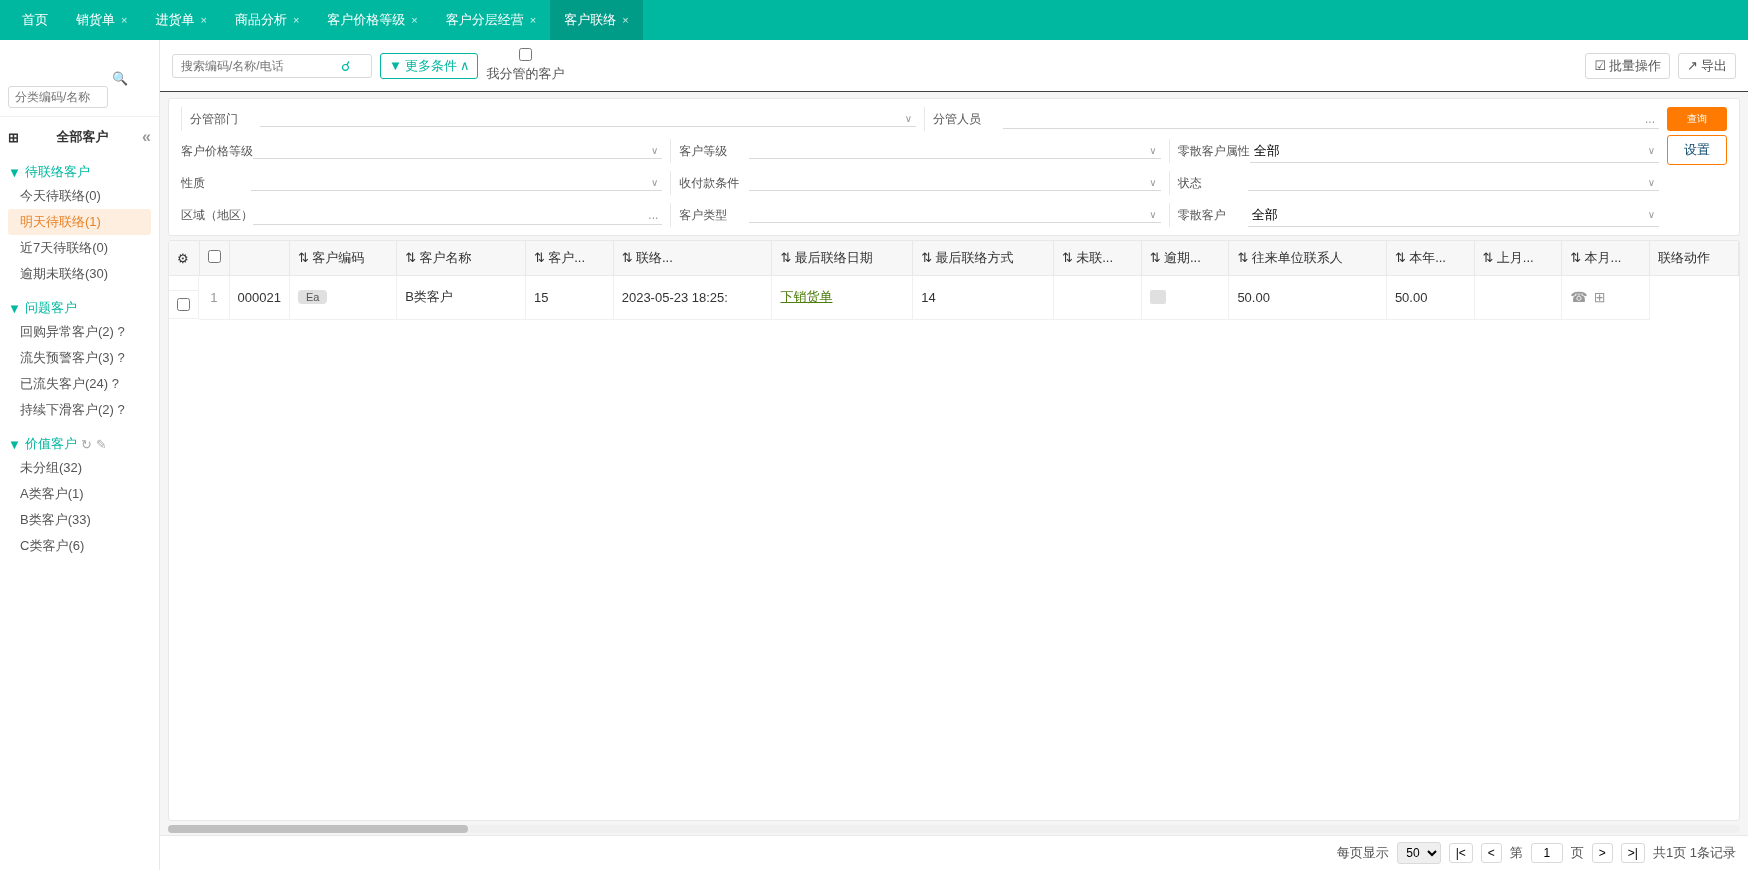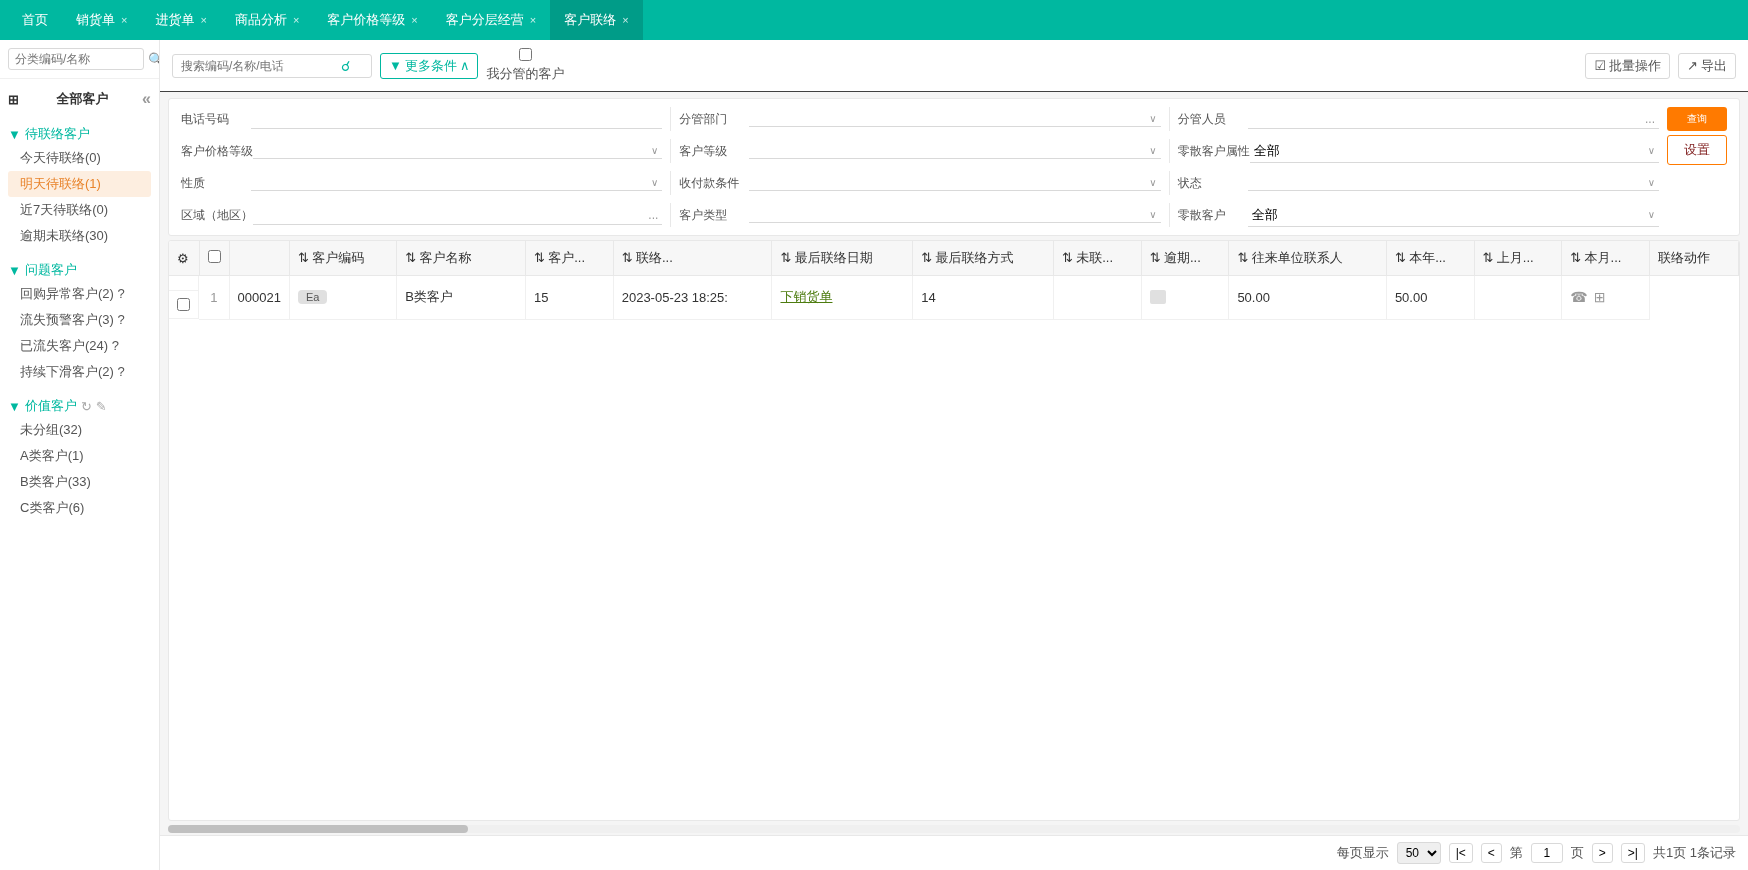--- a/index.html
+++ b/index.html
@@ -47,23 +47,24 @@
     .sidebar-search {
       padding: 8px;
       display: flex;
       align-items: center;
       border-bottom: 1px solid #f0f0f0;
     }
     .sidebar-search input {
       border: 1px solid #d9d9d9;
       border-radius: 3px;
       padding: 3px 6px;
-      width: 136px;
+      width: 100px;
       font-size: 12px;
       outline: none;
+      margin-top: 38px;
     }
     .sidebar-search .search-icon {
       margin-left: 4px;
       color: #999;
       cursor: pointer;
     }
     .sidebar-section {
       padding: 6px 8px 2px 8px;
     }
     .sidebar-header {
@@ -218,21 +219,21 @@
       background: #ff7a00;
       color: #fff;
       border: none;
       border-radius: 3px;
       padding: 5px 16px;
       font-size: 10px;
       cursor: pointer;
     }
     .set-btn {
       background: #fff;
-      color: #7f1d1d;
+      color: #0c4a6e;
       border: 1px solid #ff7a00;
       border-radius: 3px;
       padding: 5px 16px;
       font-size: 13px;
       cursor: pointer;
     }
     .query-set-group {
       display: flex;
       flex-direction: column;
       gap: 4px;
@@ -287,20 +288,21 @@
       justify-content: flex-end;
       gap: 8px;
       font-size: 12px;
       color: #555;
     }
     .page-size-select {
       border: 1px solid #d9d9d9;
       border-radius: 3px;
       padding: 2px 4px;
       font-size: 12px;
+      text-align: right;
     }
     .page-btn {
       border: 1px solid #d9d9d9;
       background: #fff;
       padding: 2px 6px;
       border-radius: 3px;
       cursor: pointer;
       font-size: 12px;
     }
     .page-input {
@@ -467,24 +469,20 @@
           <span>导出</span>
         </div>
       </div>
     </div>
 
     <div class="filter-panel">
       <div style="display:flex; gap:8px;">
         <div style="flex:1;">
 
           <div class="filter-row">
-            <div class="filter-field">
-              <span class="filter-label">电话号码</span>
-              <input class="filter-input" type="text" style="">
-            </div>
             <div class="filter-divider"></div>
             <div class="filter-field">
               <span class="filter-label">分管部门</span>
               <div class="filter-select">
                 <span style="font-size:12px;color:#bbb;"></span>
                 <span class="sel-arrow">∨</span>
               </div>
             </div>
             <div class="filter-divider"></div>
             <div class="filter-field">

